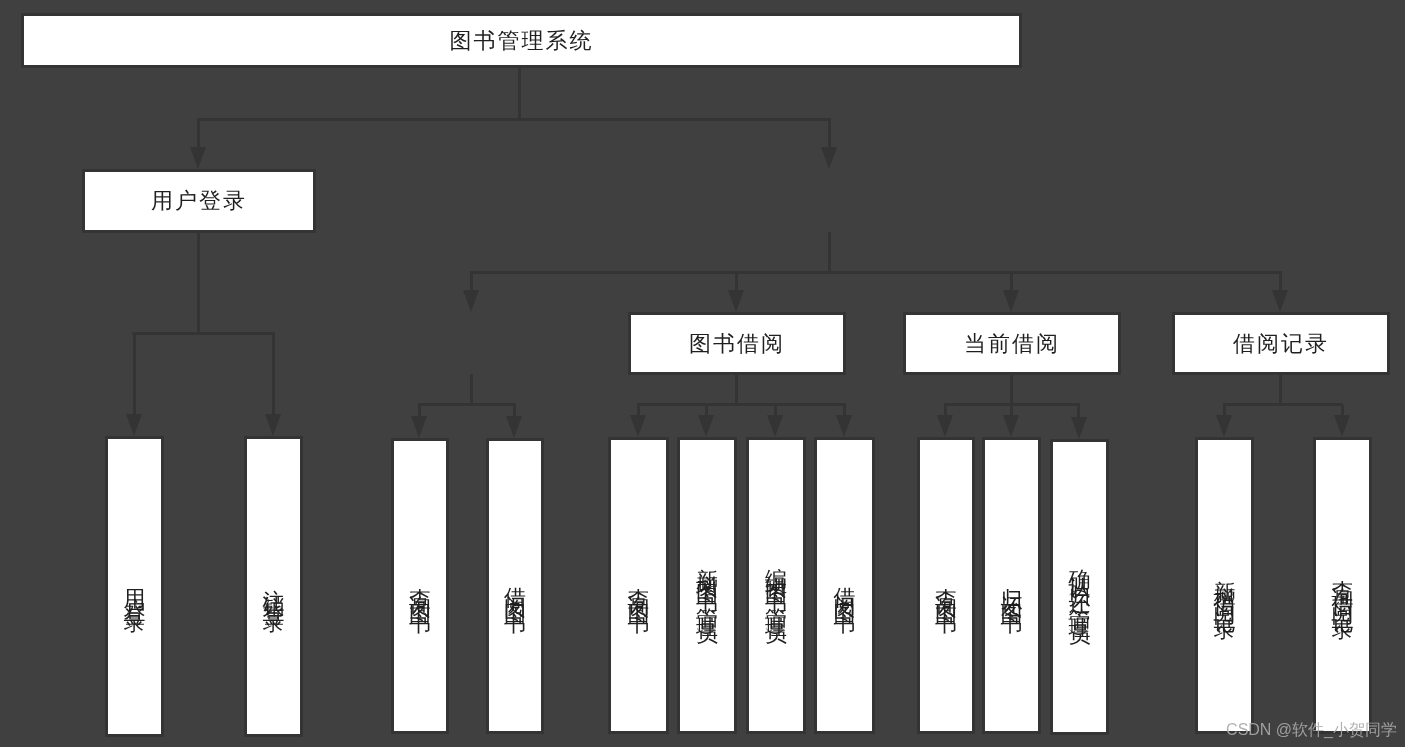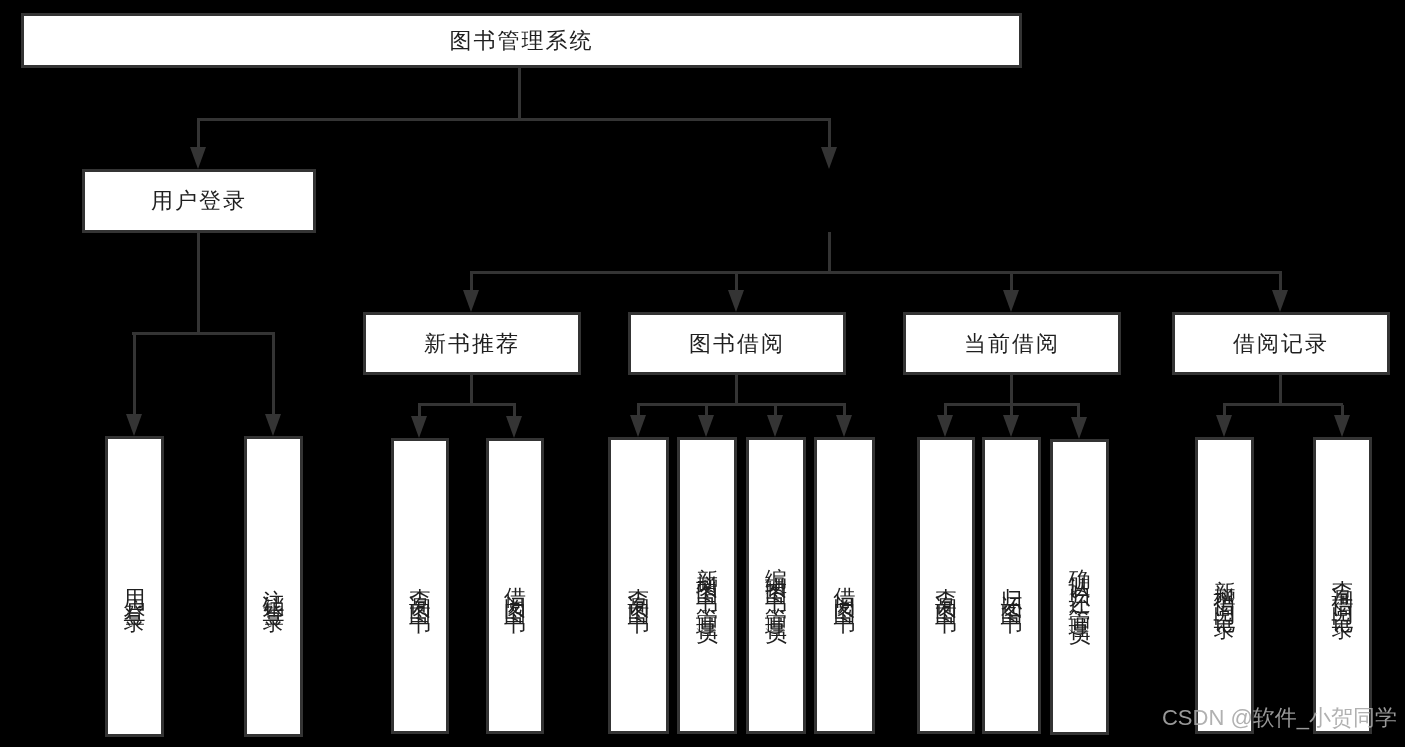--- a/index.html
+++ b/index.html
@@ -1,19 +1,19 @@
 <!DOCTYPE html>
 <html><head>
 <meta charset="utf-8">
 <style>
   html,body{margin:0;padding:0;background:#ffffff;}
   .canvas{
     position:relative;
     width:1405px;height:747px;
-    background:#000000;
+    background:#404040;
     font-family:"Liberation Sans","DejaVu Sans",sans-serif;
     overflow:hidden;
   }
   .box{
     position:absolute;
     box-sizing:border-box;
     border:3px solid #343434;
     background:#ffffff;
     display:flex;align-items:center;justify-content:center;
   }
@@ -31,44 +31,41 @@
   }
   .l{position:absolute;background:#343434;}
   .ah{
     position:absolute;width:0;height:0;
     border-left:8px solid transparent;
     border-right:8px solid transparent;
     border-top:22px solid #343434;
   }
   .watermark{
     position:absolute;
-    right:8px;bottom:14px;
-    font-size:22px;
+    right:8px;bottom:6px;
+    font-size:16px;
     color:#a9a9a9;
     opacity:0.9;
     z-index:9;
     white-space:nowrap;
   }
 </style>
 </head>
 <body>
 
 <div class="canvas">
 
   <div class="box" style="left:21px;top:13px;width:1001px;height:55px;">
     <span class="hlbl">图书管理系统</span>
   </div>
 
   <div class="box" style="left:82px;top:169px;width:234px;height:64px;">
     <span class="hlbl">用户登录</span>
   </div>
 
-  <div class="box" style="left:363px;top:312px;width:218px;height:63px;">
-    <span class="hlbl">新书推荐</span>
-  </div>
   <div class="box" style="left:628px;top:312px;width:218px;height:63px;">
     <span class="hlbl">图书借阅</span>
   </div>
   <div class="box" style="left:903px;top:312px;width:218px;height:63px;align-items:center;">
     <span class="hlbl">当前借阅</span>
   </div>
   <div class="box" style="left:1172px;top:312px;width:218px;height:63px;">
     <span class="hlbl">借阅记录</span>
   </div>
 

